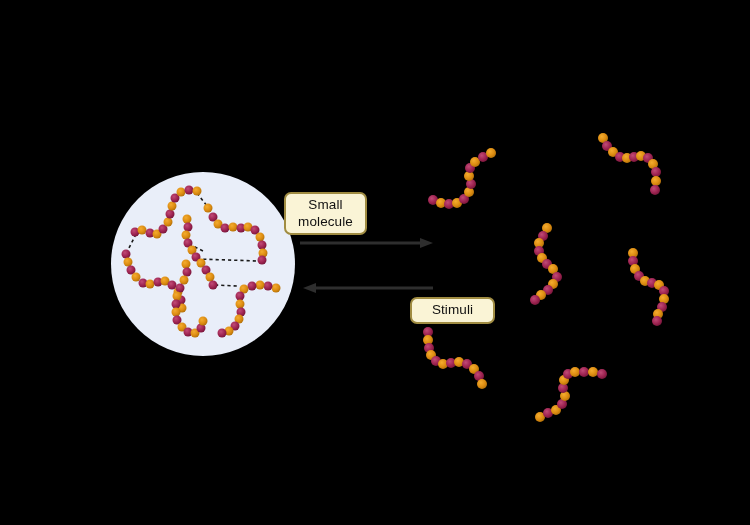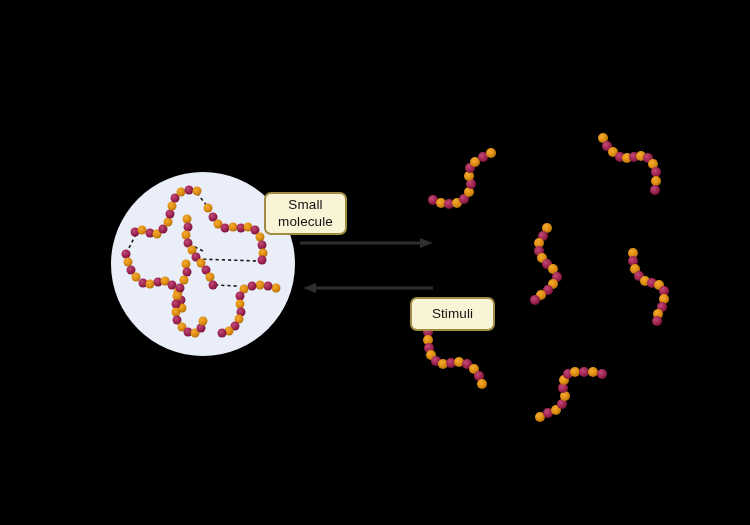--- a/index.html
+++ b/index.html
@@ -7,22 +7,22 @@
     position:relative;width:750px;height:525px;background:#000;
     font-family:"Liberation Sans",sans-serif;overflow:hidden;
   }
   #diagram-svg{position:absolute;left:0;top:0;}
   .label-box{
     position:absolute;display:flex;align-items:center;justify-content:center;
     text-align:center;border-style:solid;border-width:2.5px;border-radius:7px;
     font-size:13.5px;line-height:1.22;color:#111;box-sizing:border-box;
     font-weight:400;letter-spacing:.1px;
   }
-  #small-molecule-label{left:264px;top:192px;width:83px;height:43px;}
-  #stimuli-label{left:410px;top:297px;width:85px;height:34px;}
+  #small-molecule-label{left:284px;top:192px;width:83px;height:43px;}
+  #stimuli-label{left:410px;top:297px;width:85px;height:27px;}
 </style>
 </head>
 <body>
 
 <div id="canvas" style="background: rgb(0, 0, 0);">
   <svg id="diagram-svg" width="750" height="525" viewBox="0 0 750 525">
     <defs>
       <radialGradient id="grad-orange" cx="38%" cy="35%" r="75%">
         <stop offset="0%" stop-color="#F4AC2F"></stop>
         <stop offset="55%" stop-color="#DD8D12"></stop>

